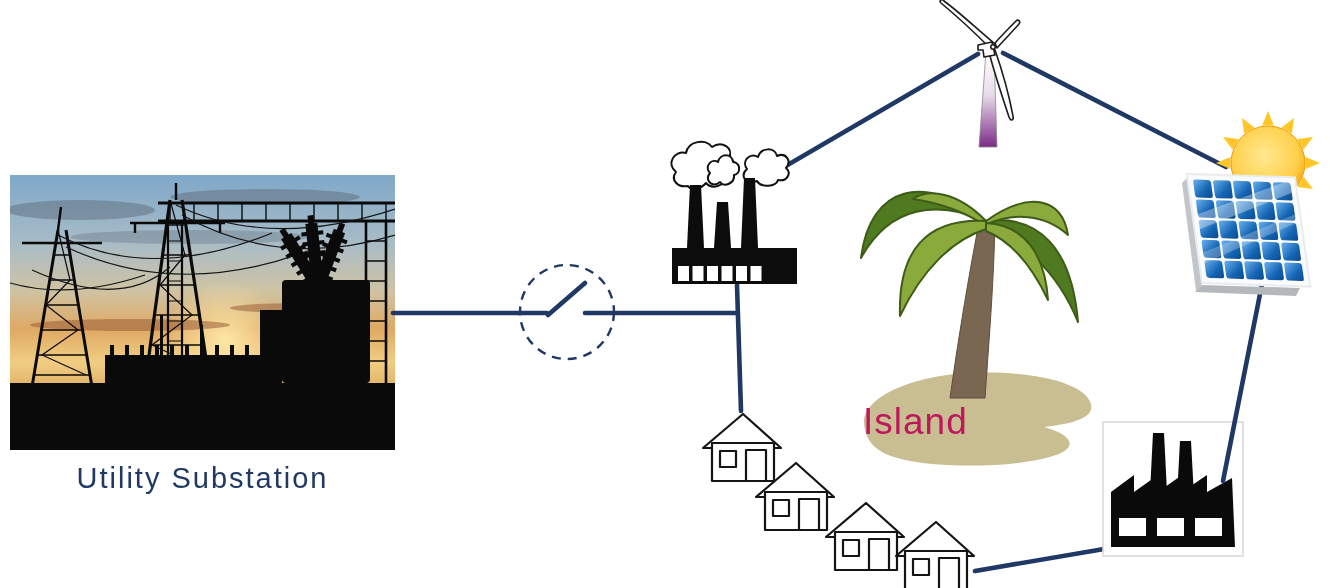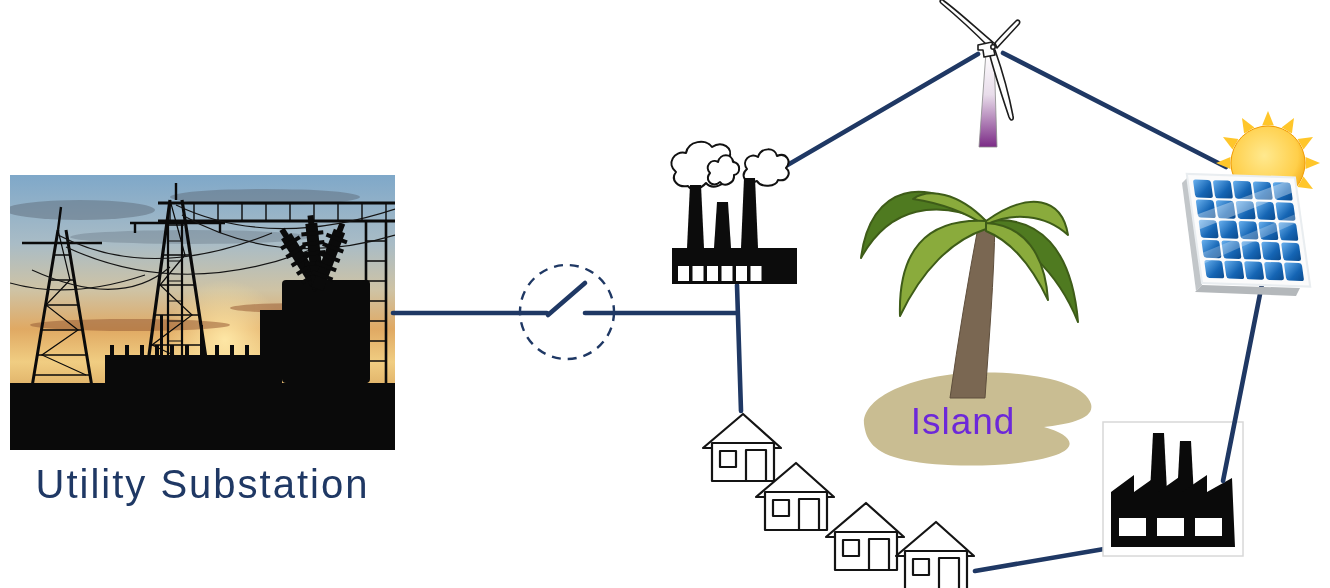--- a/index.html
+++ b/index.html
@@ -8,28 +8,27 @@
     width:1330px;height:588px;
     background:#ffffff;
     overflow:hidden;
     font-family:"Liberation Sans", sans-serif;
   }
   .stage svg{position:absolute;left:0;top:0;}
   .label{position:absolute;line-height:1;white-space:nowrap;}
   .label-substation{
     left:10px;top:464px;width:385px;
     text-align:center;
-    font-size:40px;font-weight:300;letter-spacing:2px;
+    font-size:29px;font-weight:300;letter-spacing:2px;
     color:#1f3864;
   }
   .label-island{
-    left:902px;top:403px;width:122px;
-    text-align:center;
+    left:863px;top:403px;width:122px;
     font-size:37px;font-weight:400;letter-spacing:1px;
-    color:#6d28d9;
+    color:#be185d;
   }
 </style>
 </head>
 <body>
 
 <div class="stage">
 
 <svg width="1330" height="588" viewBox="0 0 1330 588">
   <defs>
     <linearGradient id="skyG" x1="0" y1="0" x2="0" y2="1">

